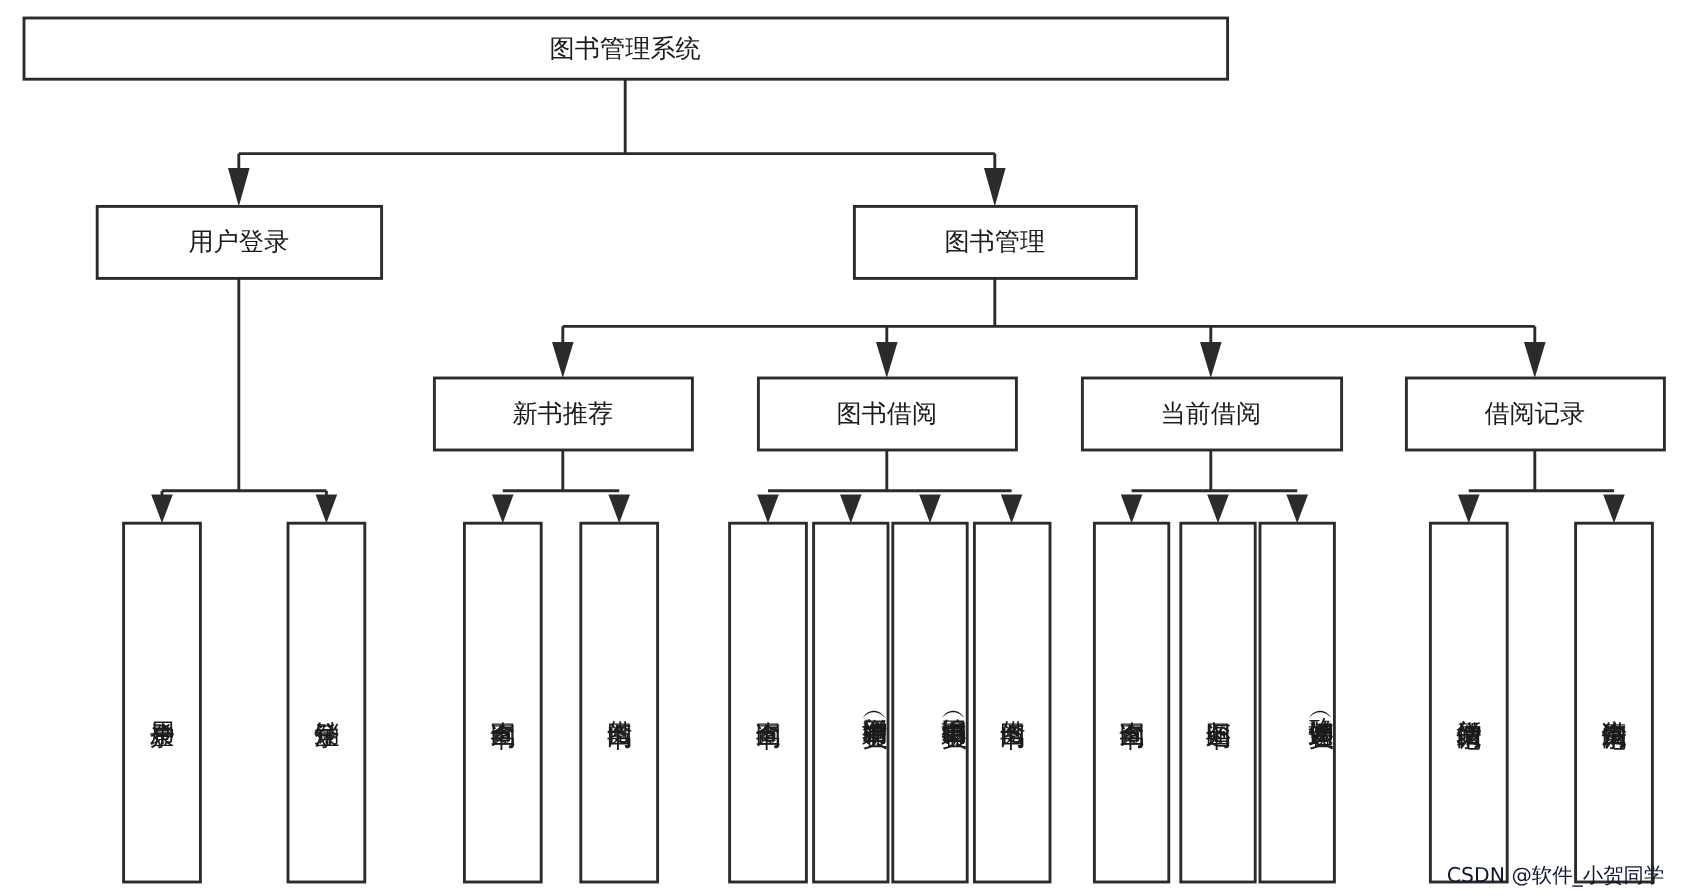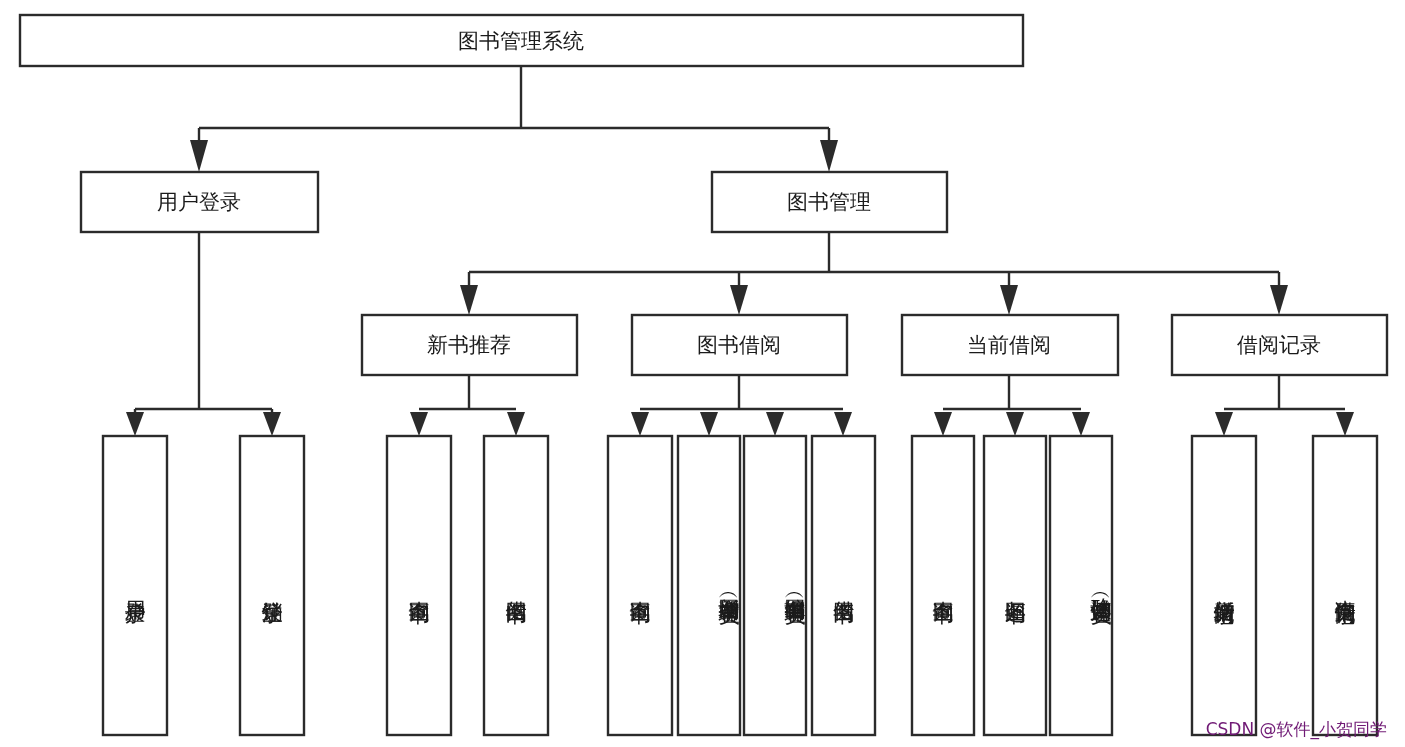--- a/index.html
+++ b/index.html
@@ -62,21 +62,21 @@
     white-space: nowrap;
     pointer-events: none;
     user-select: none;
   }
   .watermark {
     position: absolute;
     right: 14px;
     bottom: 6px;
     font-family: "DejaVu Sans", "Liberation Sans", sans-serif;
     font-size: 17px;
-    color: #701a75;
+    color: #0f172a;
     white-space: nowrap;
     user-select: none;
   }
 </style>
 </head>
 <body>
 
 <div id="diagram-root">
 
   <svg id="tree-svg" viewBox="0 0 1405 747" xmlns="http://www.w3.org/2000/svg">

